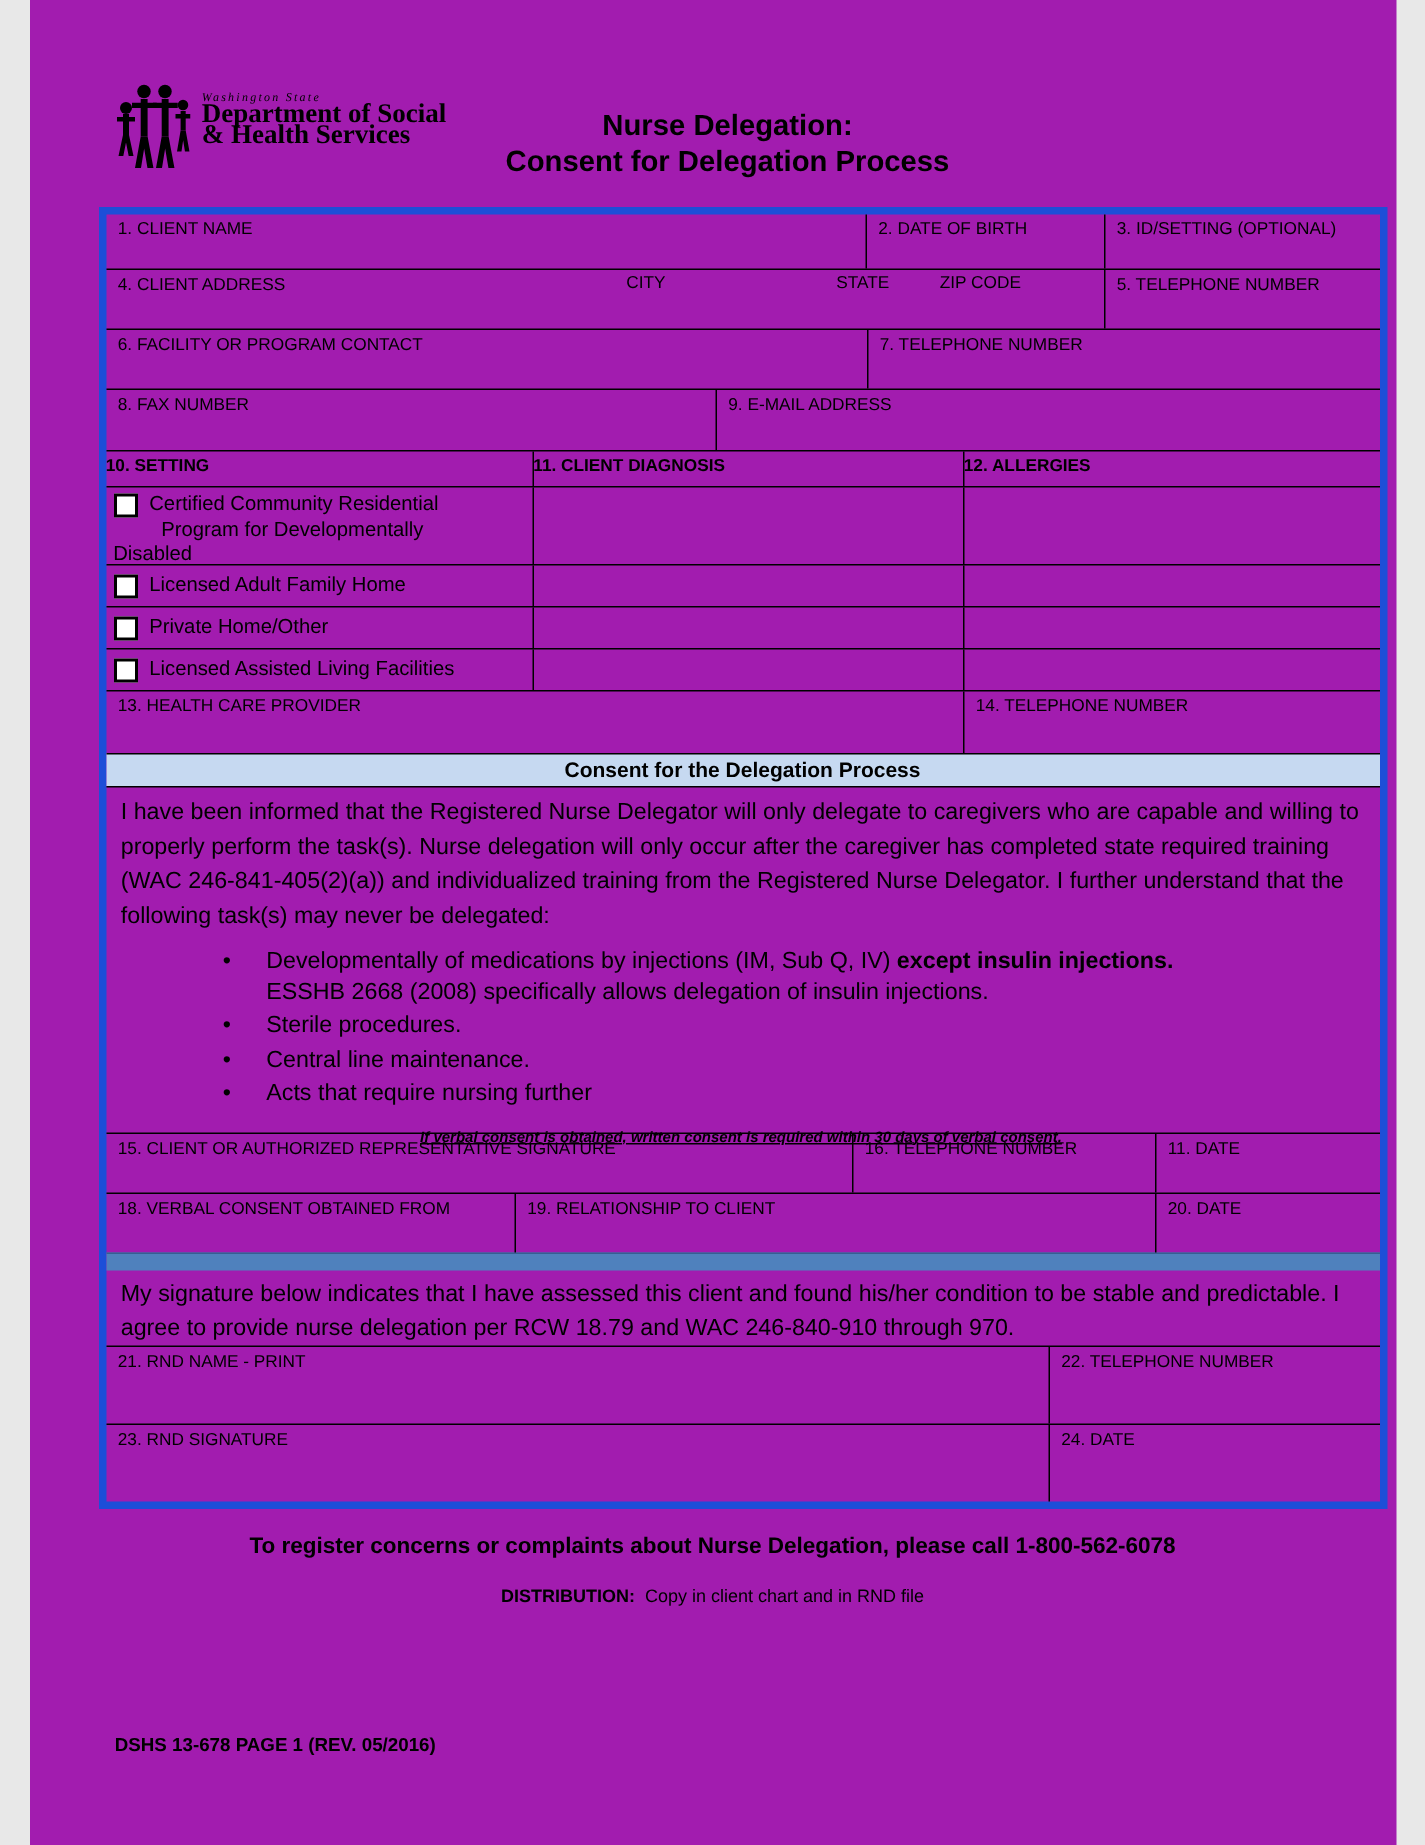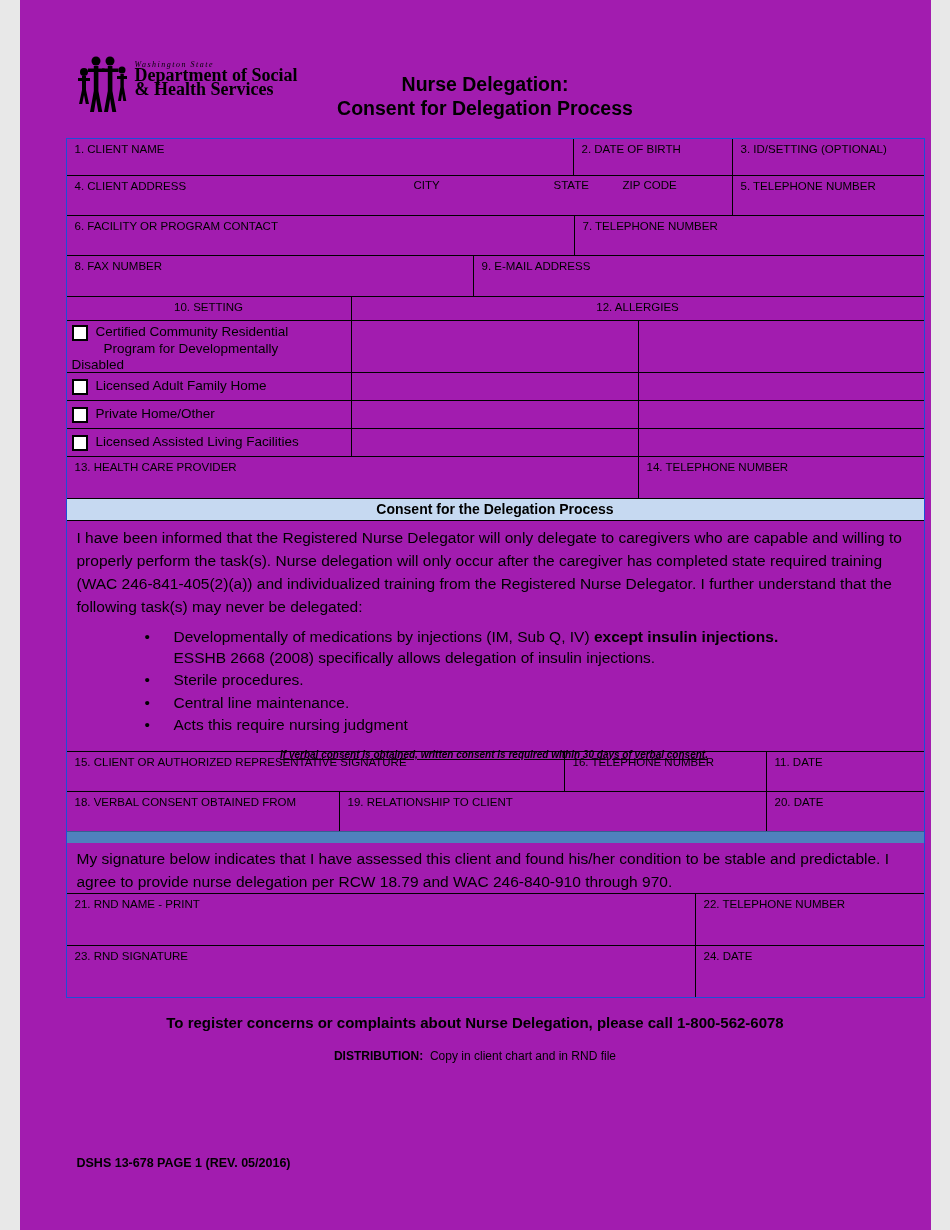--- a/index.html
+++ b/index.html
@@ -15,27 +15,27 @@
   
   .hdr { position: relative; height: 138px; }
   .logo { position: absolute; left: 57px; top: 55px; display: flex; }
   .logo svg { display: block; }
   .logo-text { margin-left: 8px; padding-top: 5px; }
   .logo-state { font-family: "Liberation Serif", serif; font-style: italic; font-size: 8px; letter-spacing: 1.5px; }
   .logo-dept  { font-family: "Liberation Serif", serif; font-weight: bold; font-size: 18px; line-height: 13.5px; }
   .title { position: absolute; left: 0; right: 0; top: 72px; text-align: center; font-weight: bold; font-size: 19.5px; line-height: 24px; padding-left: 20px; }
 
   
-  .tbl { margin-left: 46px; width: 859px; border: 1px solid #1d4ed8; box-sizing: border-box; }
+  .tbl { margin-left: 46px; width: 859px; border: 5px solid #1d4ed8; box-sizing: border-box; }
   .r { display: flex; border-top: 1px solid #000; }
   .r:first-child { border-top: none; }
   .c { position: relative; box-sizing: border-box; border-left: 1px solid #000; padding: 3px 6px 0 8px; }
   .c:first-child { border-left: none; }
   .lbl { font-size: 11.5px; line-height: 14px; }
-  .ctr { text-align: center; padding-left: 0; padding-right: 0; }
+  .ctr { padding-left: 0; padding-right: 0; font-weight: bold; }
 
   .h36{height:36px} .h39{height:39px} .h40{height:40px} .h23{height:23px}
   .h51{height:51px} .h27{height:27px} .h41{height:41px}
 
   .w506{width:506px} .w159{width:159px} .w665{width:665px} .w507{width:507px}
   .w406{width:406px} .w284{width:284px} .w287{width:287px} .w571{width:571px}
   .w497{width:497px} .w202{width:202px} .w272{width:272px} .w427{width:427px}
   .w628{width:628px} .flex1{flex:1}
 
   .inline-lbl { position: absolute; top: 3px; font-size: 11.5px; }
@@ -148,20 +148,23 @@
       </div>
       <div class="c flex1">
         <div class="lbl">9. E-MAIL ADDRESS</div>
       </div>
     </div>
 
     <div class="r h23">
       <div class="c ctr w284">
         <div class="lbl">10. SETTING</div>
       </div>
+      <div class="c ctr w287">
+        <div class="lbl">11. CLIENT DIAGNOSIS</div>
+      </div>
       <div class="c ctr flex1">
         <div class="lbl">12. ALLERGIES</div>
       </div>
     </div>
 
     <div class="r h51">
       <div class="c cb-cell w284">
         <div class="cb-line">
           <span class="checkbox"></span>
           <span>Certified Community Residential</span>
@@ -217,21 +220,21 @@
 
     <div class="sect-hdr">Consent for the Delegation Process</div>
 
     <div class="consent-body" style="border-top:1px solid #000;">
       <div class="consent-intro">I have been informed that the Registered Nurse Delegator will only delegate to caregivers who are capable and willing to properly perform the task(s).  Nurse delegation will only occur after the caregiver has completed state required training (WAC 246-841-405(2)(a)) and individualized training from the Registered Nurse Delegator.  I further understand that the following task(s) may never be delegated:</div>
       <ul class="bullets">
         <li><span>Developmentally of medications by injections (IM, Sub Q, IV) </span><span class="bold">except insulin injections.</span><br>
           <span>ESSHB 2668 (2008) specifically allows delegation of insulin injections.</span></li>
         <li>Sterile procedures.</li>
         <li>Central line maintenance.</li>
-        <li>Acts this require nursing judgment</li>
+        <li>Acts that require nursing further</li>
       </ul>
       <div class="verbal">If verbal consent is obtained, written consent is required within 30 days of verbal consent.</div>
     </div>
 
     <div class="r h39">
       <div class="c w497">
         <div class="lbl">15. CLIENT OR AUTHORIZED REPRESENTATIVE SIGNATURE</div>
       </div>
       <div class="c w202">
         <div class="lbl">16. TELEPHONE NUMBER</div>

